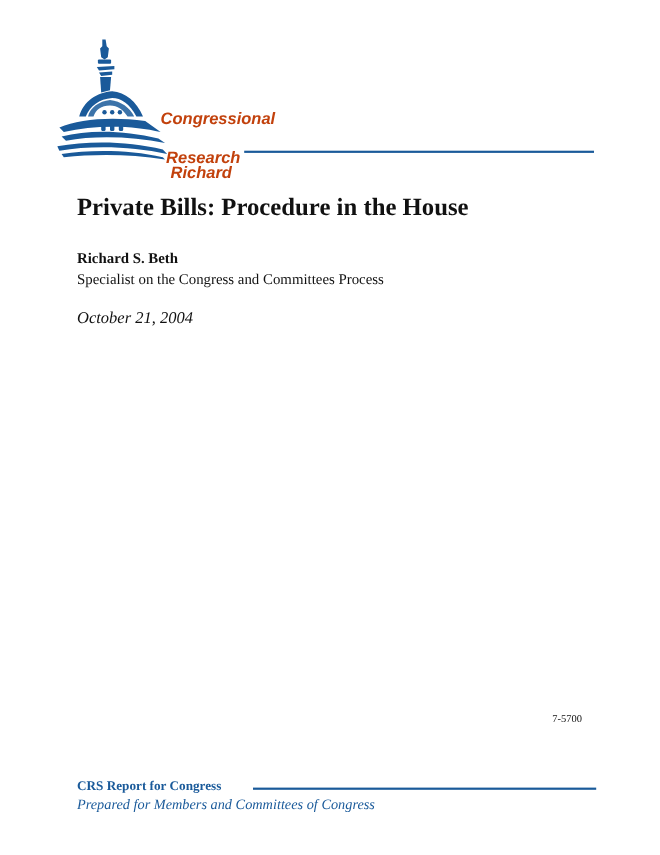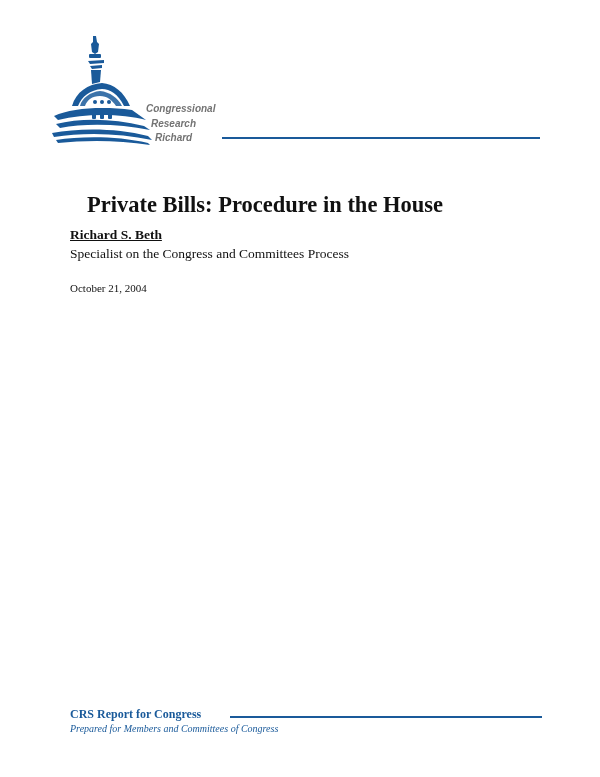--- a/index.html
+++ b/index.html
@@ -23,66 +23,66 @@
       height: 112px;
     }
     .logo svg { display: block; }
     .logo-text {
       position: absolute;
       left: 146px;
       top: 102px;
       font-family: "Liberation Sans", "DejaVu Sans", sans-serif;
       font-style: italic;
       font-weight: bold;
-      color: #737373;
-      font-size: 10px;
+      color: #c2410c;
+      font-size: 15px;
       line-height: 14.5px;
     }
     .logo-text .l1 { display: block; }
-    .logo-text .l2 { display: block; padding-left: 5px; }
+    .logo-text .l2 { display: block; padding-left: 5px; margin-top: 20px; }
     .logo-text .l3 { display: block; padding-left: 9px; }
     .header-rule {
       position: absolute;
       left: 222px;
       top: 137px;
       width: 318px;
       height: 2px;
       background: #1a5a9a;
     }
     .title {
       position: absolute;
       left: 70px;
       top: 175px;
       font-size: 22.5px;
       font-weight: bold;
-      margin: 17px;
+      margin: 0;
       white-space: nowrap;
     }
     .author {
       position: absolute;
       left: 70px;
       top: 227px;
       font-size: 13.5px;
       font-weight: bold;
       white-space: nowrap;
-      text-decoration: underline;
     }
     .author-title {
       position: absolute;
       left: 70px;
       top: 246px;
       font-size: 13.5px;
       white-space: nowrap;
     }
     .date {
       position: absolute;
       left: 70px;
       top: 282px;
-      font-size: 11px;
+      font-size: 15px;
       white-space: nowrap;
+      font-style: italic;
     }
     .contact {
       position: absolute;
       right: 71px;
       top: 647px;
       text-align: right;
       font-size: 9.5px;
       line-height: 15px;
     }
     .contact .org { font-weight: bold; display: block; }
@@ -101,21 +101,21 @@
       left: 230px;
       top: 716px;
       width: 312px;
       height: 2px;
       background: #1a5a9a;
     }
     .footer-sub {
       position: absolute;
       left: 70px;
       top: 723px;
-      font-size: 10px;
+      font-size: 13px;
       font-style: italic;
       color: #1a5a9a;
       white-space: nowrap;
     }
   </style>
 </head>
 <body>
 
 <div class="logo">
   <svg width="110" height="112" viewBox="0 0 110 112">
@@ -154,17 +154,18 @@
   <span class="l3">Richard</span>
 </div>
 <div class="header-rule"></div>
 
 <h1 class="title">Private Bills: Procedure in the House</h1>
 <div class="author">Richard S. Beth</div>
 <div class="author-title">Specialist on the Congress and Committees Process</div>
 <div class="date">October 21, 2004</div>
 
 <div class="contact">
+  <span>7-5700</span>
 </div>
 
 <div class="footer-title">CRS Report for Congress</div>
 <div class="footer-rule"></div>
 <div class="footer-sub">Prepared for Members and Committees of Congress</div>
 
 </body></html>

